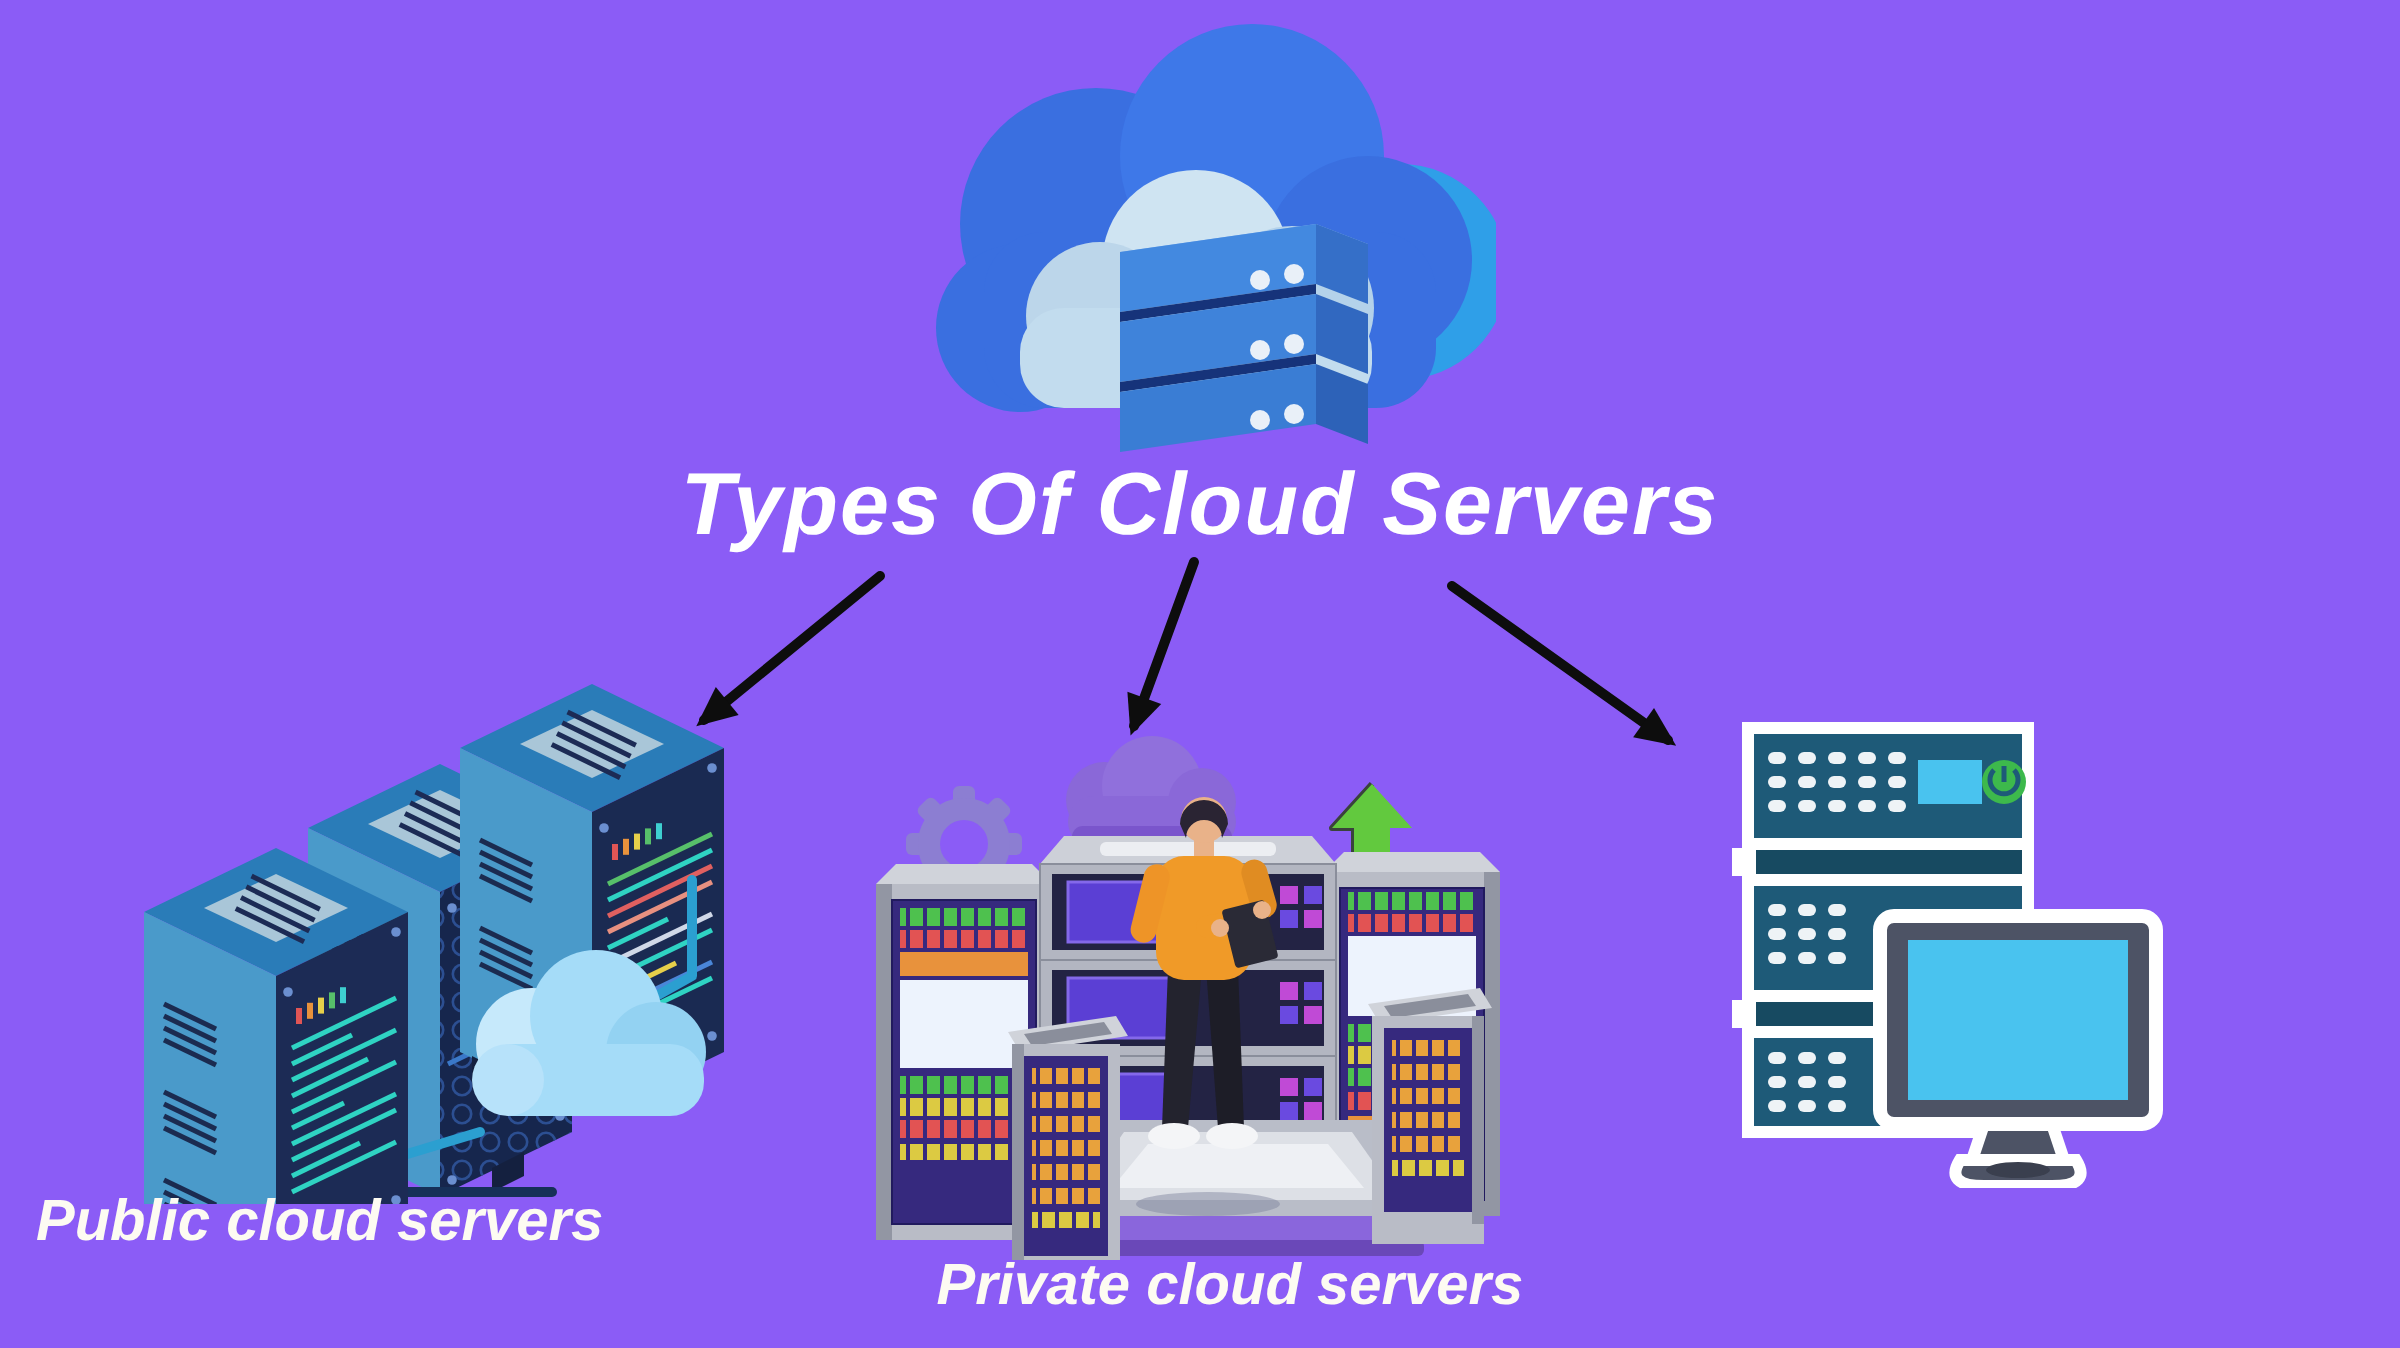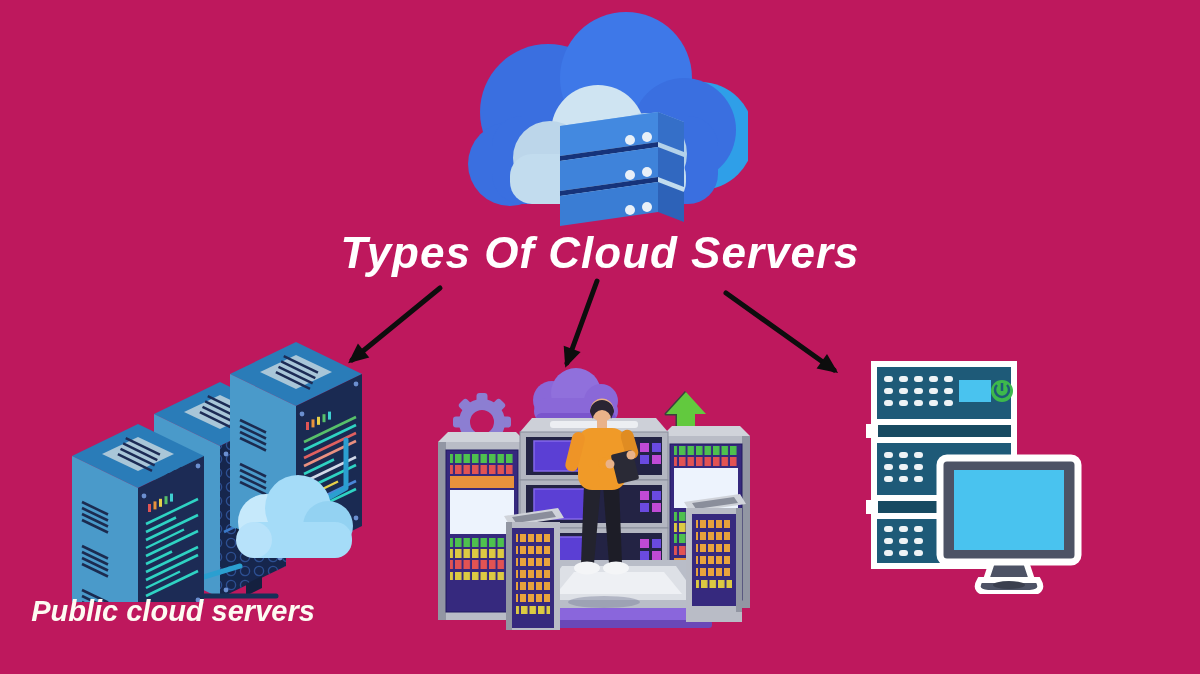--- a/index.html
+++ b/index.html
@@ -1,19 +1,19 @@
 <!DOCTYPE html>
 <html><head>
 <meta charset="utf-8">
 <style>
   html,body{margin:0;padding:0;}
   .canvas{
     position:relative;
     width:1200px;height:674px;
-    background:#be185d;
+    background:#8b5cf6;
     overflow:hidden;
     font-family:"Liberation Sans", sans-serif;
   }
   .abs{position:absolute;}
   .title{
     position:absolute;
     top:228px;left:0;width:1200px;
     text-align:center;
     font-size:44px;
     font-weight:700;
@@ -23,21 +23,21 @@
     white-space:nowrap;
   }
   .branch-label{
     position:absolute;
     font-size:29px;
     font-weight:700;
     font-style:italic;
     color:#fdfbf2;
     white-space:nowrap;
   }
-  .label-public{left:18px;top:595px;width:310px;text-align:center;}
+  .label-public{left:18px;top:595px;width:310px;text-align:left;}
   .label-private{left:450px;top:627px;width:330px;text-align:center;}
   .label-dedicated{left:818px;top:594px;width:370px;text-align:center;}
   svg{display:block;}
 </style>
 </head>
 <body>
 
 <div class="canvas">
 
   <svg class="abs" style="left:448px;top:6px;" width="300" height="228" viewBox="0 0 300 228" aria-label="cloud-server-stack-icon">
@@ -474,14 +474,15 @@
     <g>
       <polygon points="128,208 162,208 168,226 122,226" fill="#4d5365" stroke="#ffffff" stroke-width="6"></polygon>
       <path d="M 116,226 L 174,226 Q 182,239 162,239 L 128,239 Q 108,239 116,226 Z" fill="#4d5365" stroke="#ffffff" stroke-width="6"></path>
       <rect x="76" y="104" width="138" height="104" rx="7" fill="#4d5365" stroke="#ffffff" stroke-width="7"></rect>
       <rect x="90" y="116" width="110" height="80" fill="#49c3ef"></rect>
       <ellipse cx="145" cy="231" rx="16" ry="4" fill="#3a3f4e"></ellipse>
     </g>
   </svg>
 
   <div class="branch-label label-public">Public cloud servers</div>
+  <div class="branch-label label-private">Private cloud servers</div>
 
 </div>
 
 </body></html>

